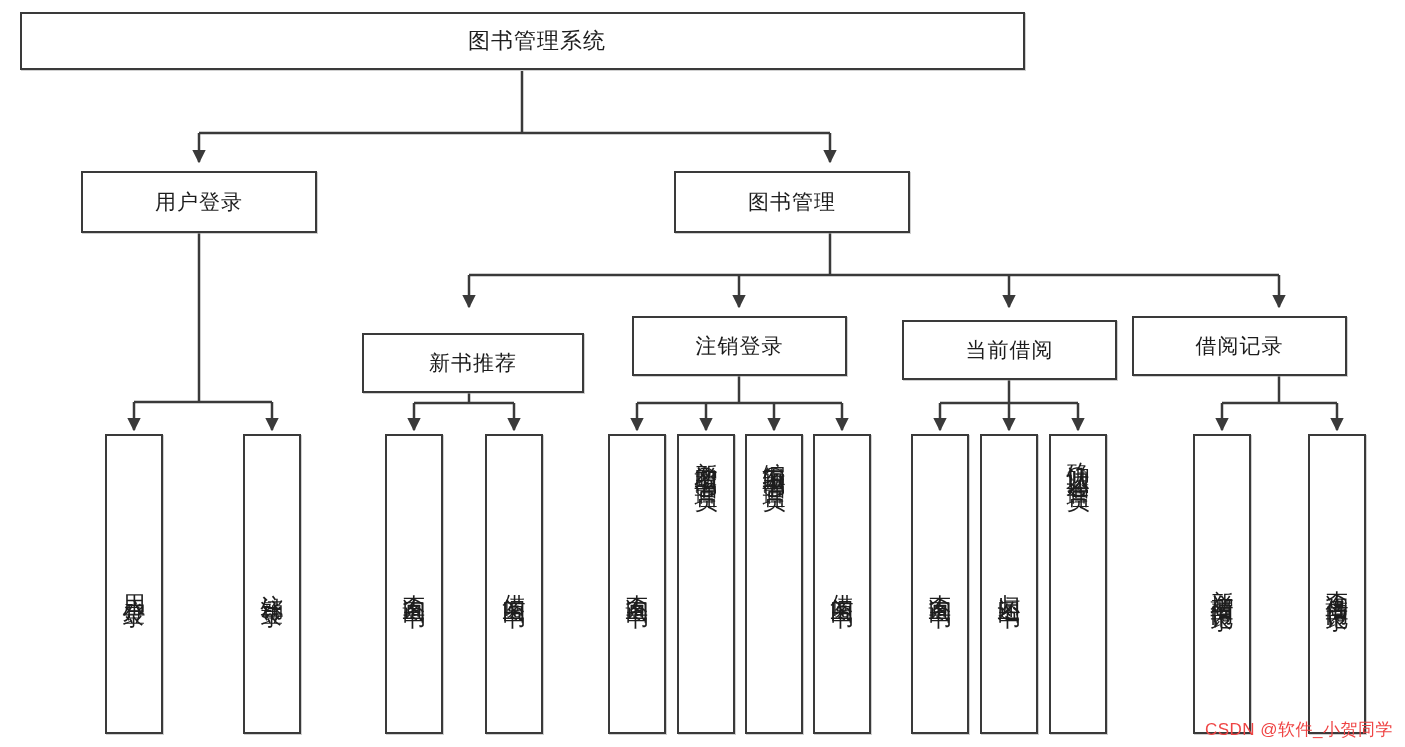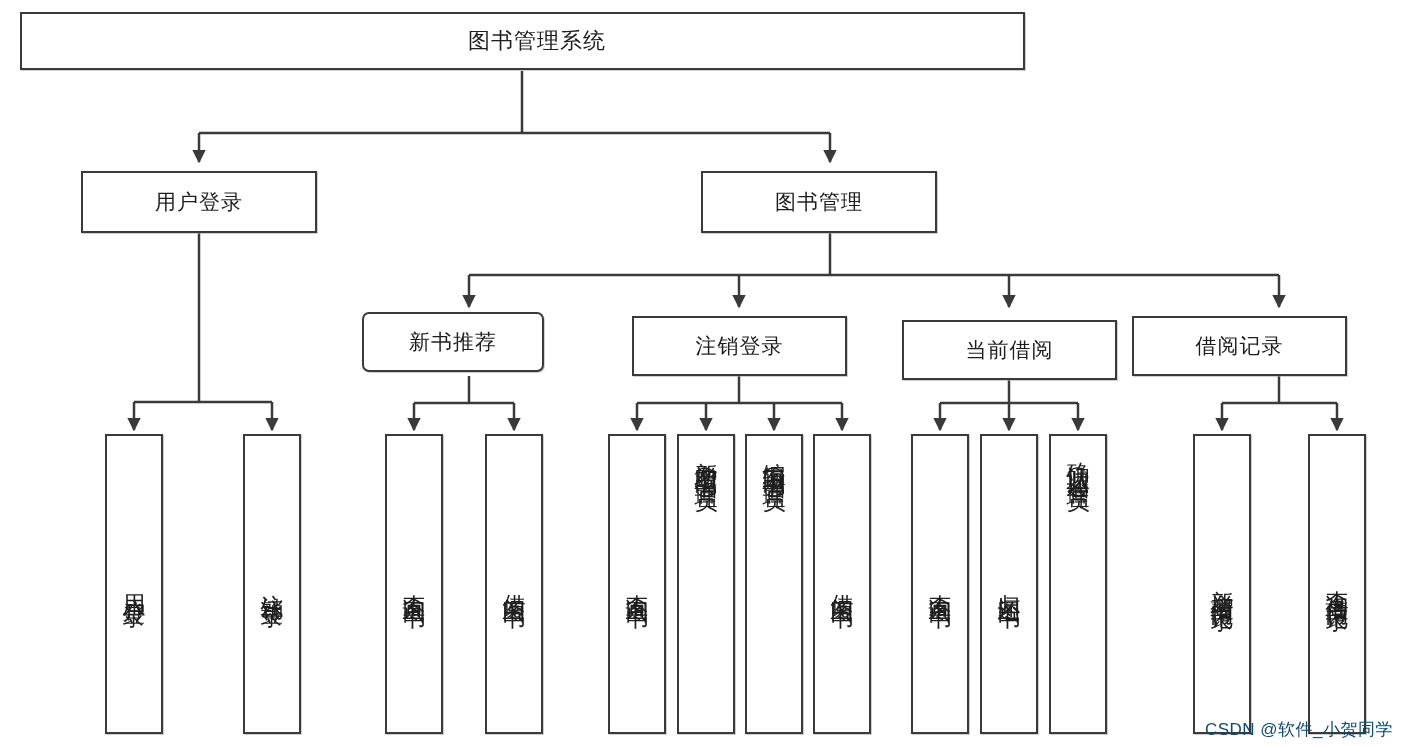--- a/index.html
+++ b/index.html
@@ -63,21 +63,21 @@
   }
   .node.vert.mid {
     align-items: center;
     padding-top: 0;
   }
   #watermark {
     position: absolute;
     right: 12px;
     bottom: 6px;
     font-size: 17px;
-    color: #0c4a6e;
+    color: #ef4444;
     white-space: nowrap;
     letter-spacing: 0.5px;
   }
 </style>
 </head>
 <body>
 
 <div id="stage">
 
   <svg id="wires" viewBox="0 0 1405 747" xmlns="http://www.w3.org/2000/svg">
@@ -130,25 +130,25 @@
     </g>
   </svg>
 
   <div class="node root horiz" style="left:20px; top:12px; width:1005px; height:58px;padding-left:29px;">
     <span class="label">图书管理系统</span>
   </div>
 
   <div class="node horiz" style="left:81px; top:171px; width:236px; height:62px;">
     <span class="label">用户登录</span>
   </div>
-  <div class="node horiz" style="left:701px; top:171px; width:236px; height:62px;">
+  <div class="node horiz" style="left:674px; top:171px; width:236px; height:62px;">
     <span class="label">图书管理</span>
   </div>
 
-  <div class="node horiz" style="left:362px; top:312px; width:182px; height:60px;border-radius:7px;">
+  <div class="node horiz" style="left:362px; top:333px; width:222px; height:60px;">
     <span class="label">新书推荐</span>
   </div>
   <div class="node horiz" style="left:632px; top:316px; width:215px; height:60px;">
     <span class="label">注销登录</span>
   </div>
   <div class="node horiz" style="left:902px; top:320px; width:215px; height:60px;">
     <span class="label">当前借阅</span>
   </div>
   <div class="node horiz" style="left:1132px; top:316px; width:215px; height:60px;">
     <span class="label">借阅记录</span>

